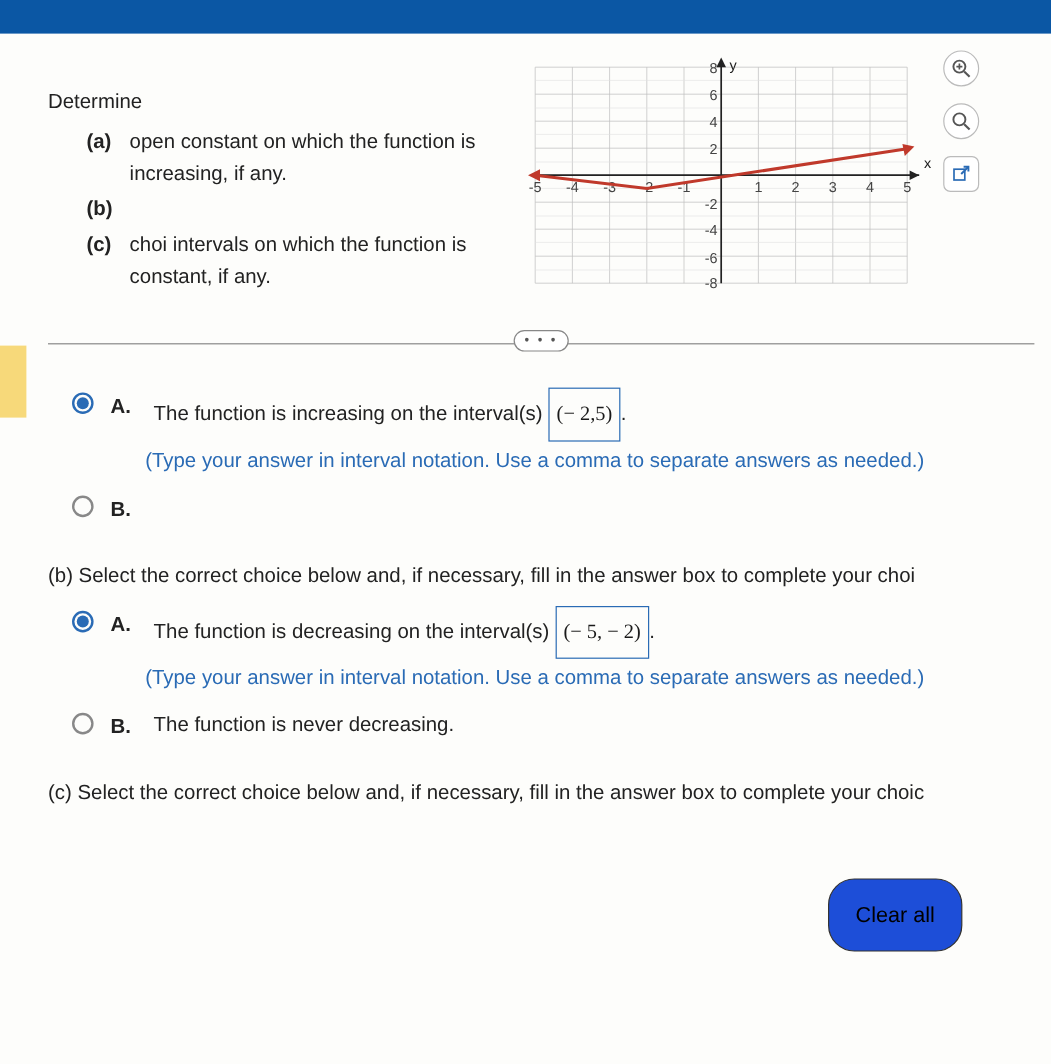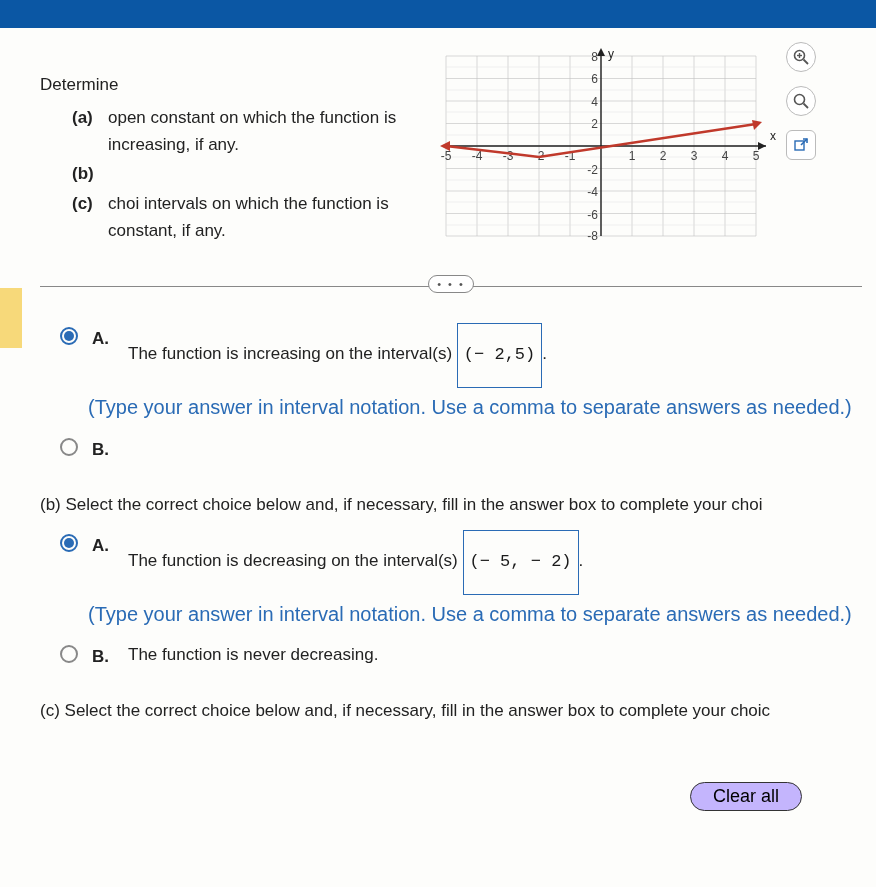--- a/index.html
+++ b/index.html
@@ -92,34 +92,34 @@
   }
   .radio.unselected { border-color:#888; }
   .radio .dot {
     width: 10px; height:10px; border-radius:50%; background:#2a6bb5;
   }
   .choice-label { font-weight:bold; min-width:22px; margin-top:2px;}
   .choice-text { flex:1; }
   .answer-box {
     display:inline-block;
     border:1px solid #2a6bb5;
-    padding: 17px 6px;
+    padding: 7px 6px;
     color:#1a1a1a;
-    font-family: Liberation Mono, monospace;
-  }
-  .hint { color:#2a6bb5; font-size:20px; margin-left:48px; margin-top:-2px;}
+    font-family: Liberation Serif, serif;
+  }
+  .hint { color:#2a6bb5; font-size:17px; margin-left:81px; margin-top:-2px;}
   .footer {
     display:flex; justify-content:flex-end;
     padding: 30px 60px 10px 0;
   }
   .clear-btn {
     border:1.5px solid #333;
     border-radius: 22px;
-    padding: 3px 22px;
-    background:#c4b5fd;
+    padding: 19px 22px;
+    background:#1d4ed8;
     font-size:18px;
     cursor:pointer;
   }
 </style>
 </head>
 <body>
 
 <div class="topbar"></div>
 
 <div class="content">

